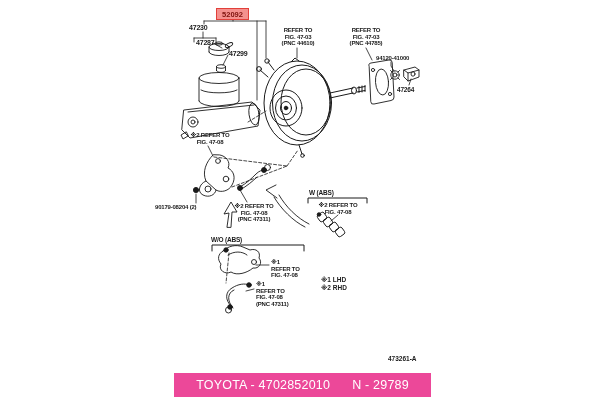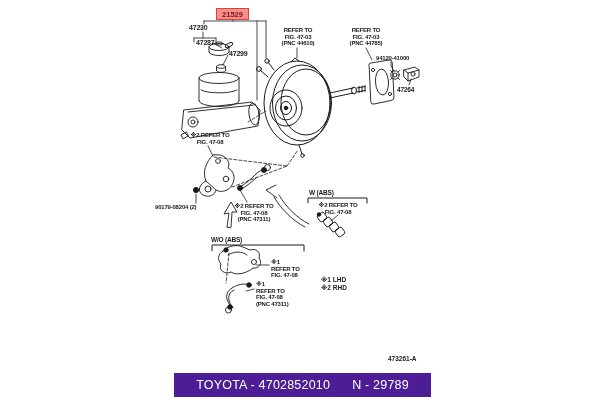--- a/index.html
+++ b/index.html
@@ -9,21 +9,21 @@
   .lbl{position:absolute;white-space:pre;font-weight:bold;color:#1a1a1a;
        font-size:6px;line-height:6.6px;letter-spacing:-0.2px;}
   .s65{font-size:6.5px;line-height:7px;}
   .s7{font-size:7px;line-height:7.5px;}
   .ctr{text-align:center;}
   .hl{position:absolute;left:216px;top:8px;width:33px;height:12px;
       background:#f4918e;border:1px solid #e2403a;color:#7e120d;
       font-size:7.5px;font-weight:bold;line-height:11px;text-align:center;box-sizing:border-box;}
   .legend{position:absolute;left:321px;top:276px;font-size:6.5px;line-height:7.5px;font-weight:bold;}
   .figcode{position:absolute;left:388px;top:355px;font-size:6.5px;font-weight:bold;letter-spacing:0;}
-  .footer{position:absolute;left:174px;top:373px;width:257px;height:24px;background:#4c1d95;
+  .footer{position:absolute;left:174px;top:373px;width:257px;height:24px;background:#ec4899;
           color:#fff;display:flex;align-items:center;justify-content:center;gap:22px;
           font-size:12.5px;letter-spacing:0.2px;}
 </style>
 </head>
 <body>
 
 <div id="stage">
 
   <svg id="art" width="600" height="400" viewBox="0 0 600 400" stroke="#1a1a1a" fill="none" stroke-width="1" stroke-linecap="round" stroke-linejoin="round">
 
@@ -152,21 +152,21 @@
 
     <g stroke-width="0.9">
       <path d="M231,306 C225,300 225,292 232,288 C238,284 245,283 249,285"></path>
       <path d="M233,308 C227,301 227,293 234,290"></path>
       <circle cx="230" cy="307" r="2.3" fill="#1a1a1a"></circle>
       <circle cx="249" cy="285" r="2.3" fill="#1a1a1a"></circle>
       <circle cx="228.5" cy="310" r="3"></circle>
     </g>
   </svg>
 
-  <div class="hl">21529</div>
+  <div class="hl">52092</div>
 
   <div class="lbl s7" style="left:189px;top:24px;">47230</div>
   <div class="lbl s7" style="left:196px;top:39px;">47287</div>
   <div class="lbl s7" style="left:229px;top:50px;">47299</div>
   <div class="lbl" style="left:376px;top:55px;">94120-41000</div>
   <div class="lbl s65" style="left:397px;top:86px;">47264</div>
   <div class="lbl" style="left:155px;top:204px;">90179-08204 (2)</div>
 
   <div class="lbl ctr" style="left:271px;top:27px;width:54px;">REFER TO
 FIG. 47-03

